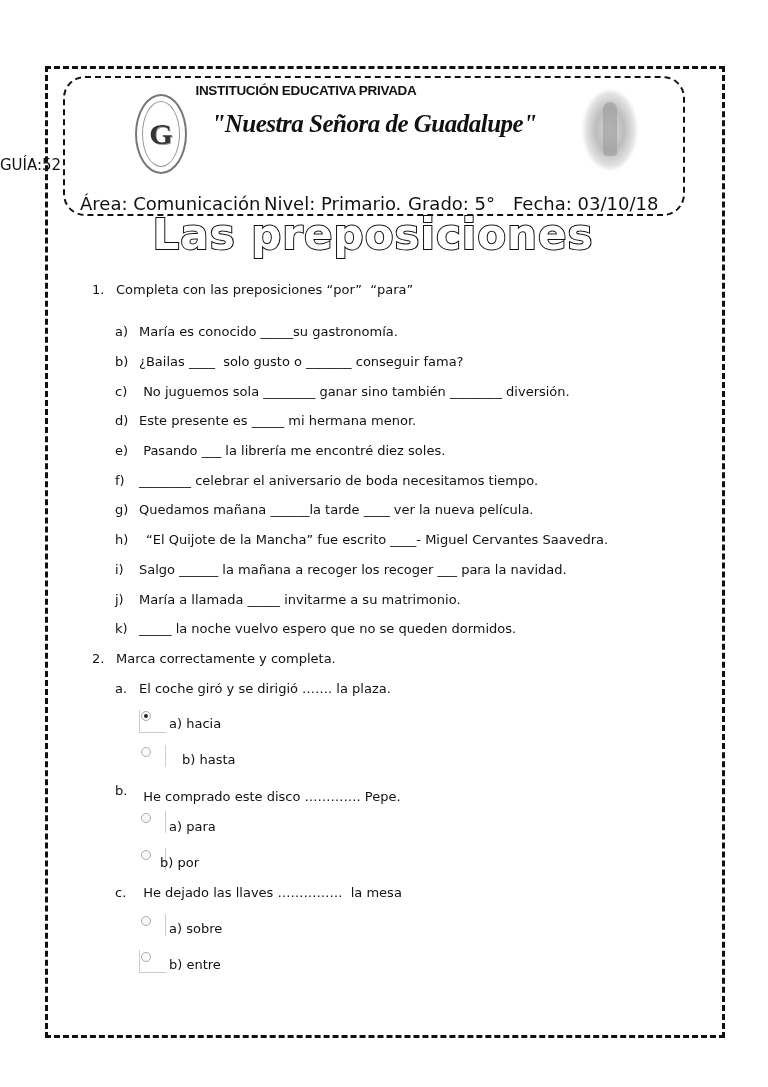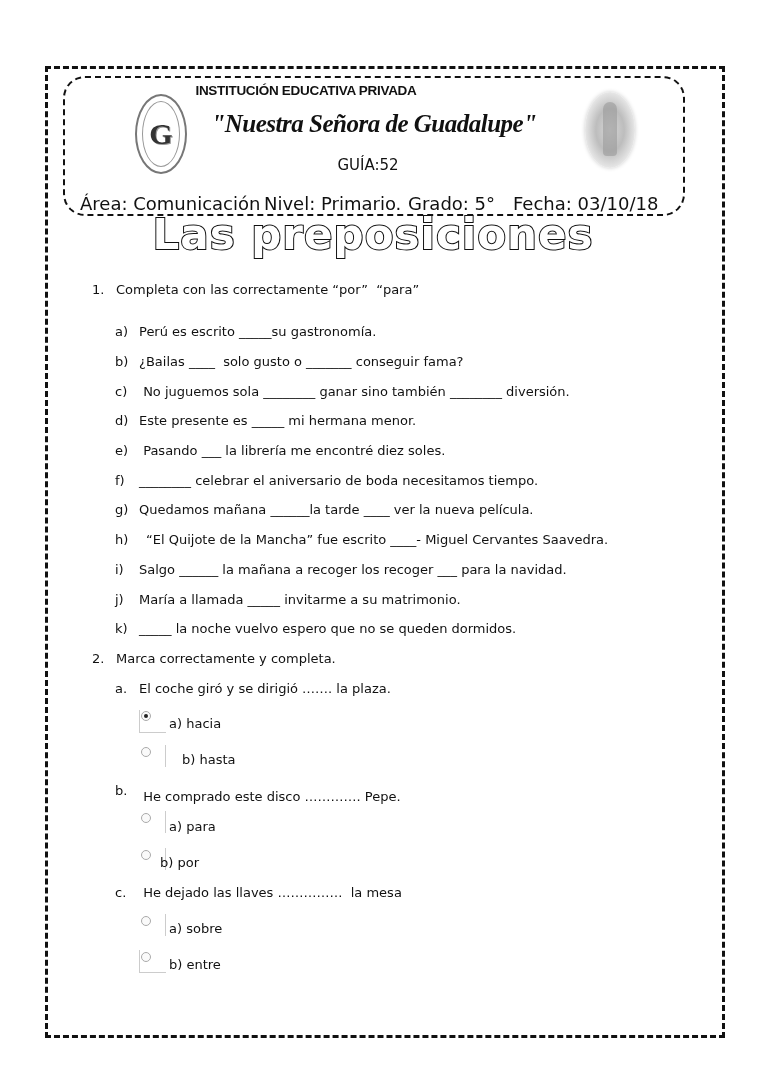--- a/index.html
+++ b/index.html
@@ -8,21 +8,21 @@
     .page-border { position:absolute; left:45px; top:66px; width:680px; height:972px;
       box-sizing:border-box; border:3px dashed #111; }
     .header-box { position:absolute; left:63px; top:76px; width:622px; height:140px;
       box-sizing:border-box; border:2px dashed #111; border-radius:22px; }
     .inst { position:absolute; left:0; width:612px; top:83px; text-align:center;
       font-family:"Liberation Sans", sans-serif; font-weight:bold; font-size:13.5px;
       letter-spacing:-0.3px; }
     .school { position:absolute; left:0; width:748px; top:110px; text-align:center;
       font-family:"Liberation Serif", serif; font-style:italic; font-weight:bold;
       font-size:25px; letter-spacing:-0.5px; }
-    .guide { position:absolute; left:0; width:736px; top:156px; text-align:center;
+    .guide { position:absolute; left:0; width:736px; top:156px; 
       font-size:15px; }
     .logo-left { position:absolute; left:135px; top:94px; width:52px; height:80px;
       border:2px solid #777; border-radius:50%; box-sizing:border-box;
       display:flex; align-items:center; justify-content:center; }
     .logo-left::before { content:""; position:absolute; inset:5px; border:1px solid #999; border-radius:50%; }
     .logo-left span { font-family:"Liberation Serif", serif; font-weight:bold; font-size:30px; color:#333;
       text-shadow:1px 1px 0 #999; }
     .logo-right { position:absolute; left:585px; top:92px; width:50px; height:76px;
       border-radius:50%; background:radial-gradient(ellipse at center, #d8d8d8 0%, #bdbdbd 40%, #e6e6e6 70%, #f6f6f6 100%);
       box-shadow:0 0 4px #ccc; }
@@ -57,25 +57,25 @@
 <div class="guide">GUÍA:52</div>
 
 <div class="meta" style="left:80px">Área: Comunicación</div>
 <div class="meta" style="left:264px">Nivel: Primario.</div>
 <div class="meta" style="left:408px">Grado: 5°</div>
 <div class="meta" style="left:513px">Fecha: 03/10/18</div>
 
 <div class="title">Las preposiciones</div>
 
 <div class="q" style="left:92px;top:282px">1.</div>
-<div class="q" style="left:116px;top:282px">Completa con las correctamente “por”  “para”</div>
+<div class="q" style="left:116px;top:282px">Completa con las preposiciones “por”  “para”</div>
 
 <div>
   <div class="q" style="left:115px;top:324px">a)</div>
-  <div class="q" style="left:139px;top:324px">Perú es escrito _____su gastronomía.</div>
+  <div class="q" style="left:139px;top:324px">María es conocido _____su gastronomía.</div>
   <div class="q" style="left:115px;top:354px">b)</div>
   <div class="q" style="left:139px;top:354px">¿Bailas ____  solo gusto o _______ conseguir fama?</div>
   <div class="q" style="left:115px;top:384px">c)</div>
   <div class="q" style="left:139px;top:384px"> No juguemos sola ________ ganar sino también ________ diversión.</div>
   <div class="q" style="left:115px;top:413px">d)</div>
   <div class="q" style="left:139px;top:413px">Este presente es _____ mi hermana menor.</div>
   <div class="q" style="left:115px;top:443px">e)</div>
   <div class="q" style="left:139px;top:443px"> Pasando ___ la librería me encontré diez soles.</div>
   <div class="q" style="left:115px;top:473px">f)</div>
   <div class="q" style="left:139px;top:473px">________ celebrar el aniversario de boda necesitamos tiempo.</div>

